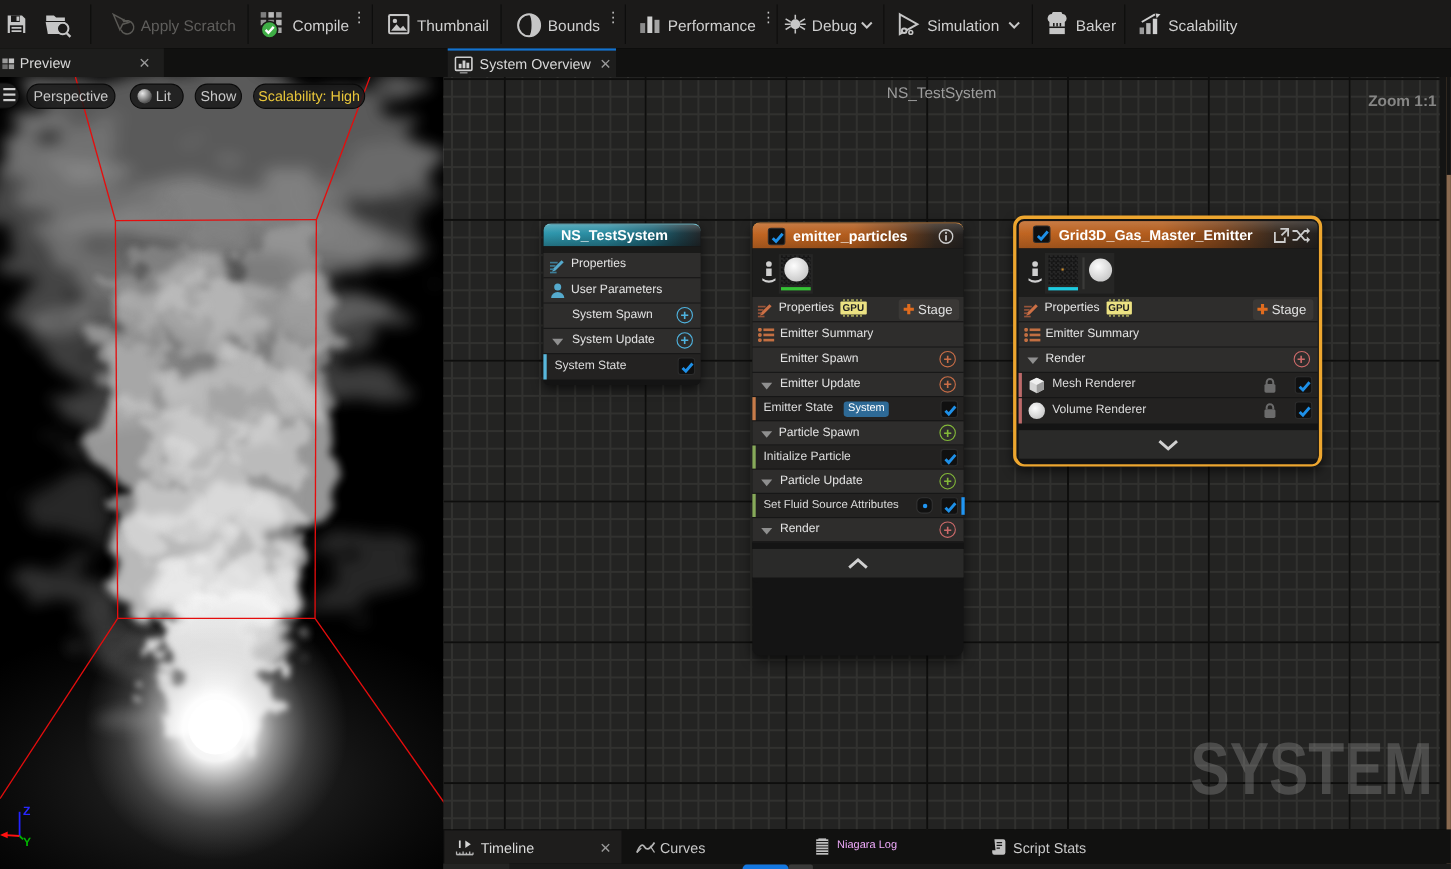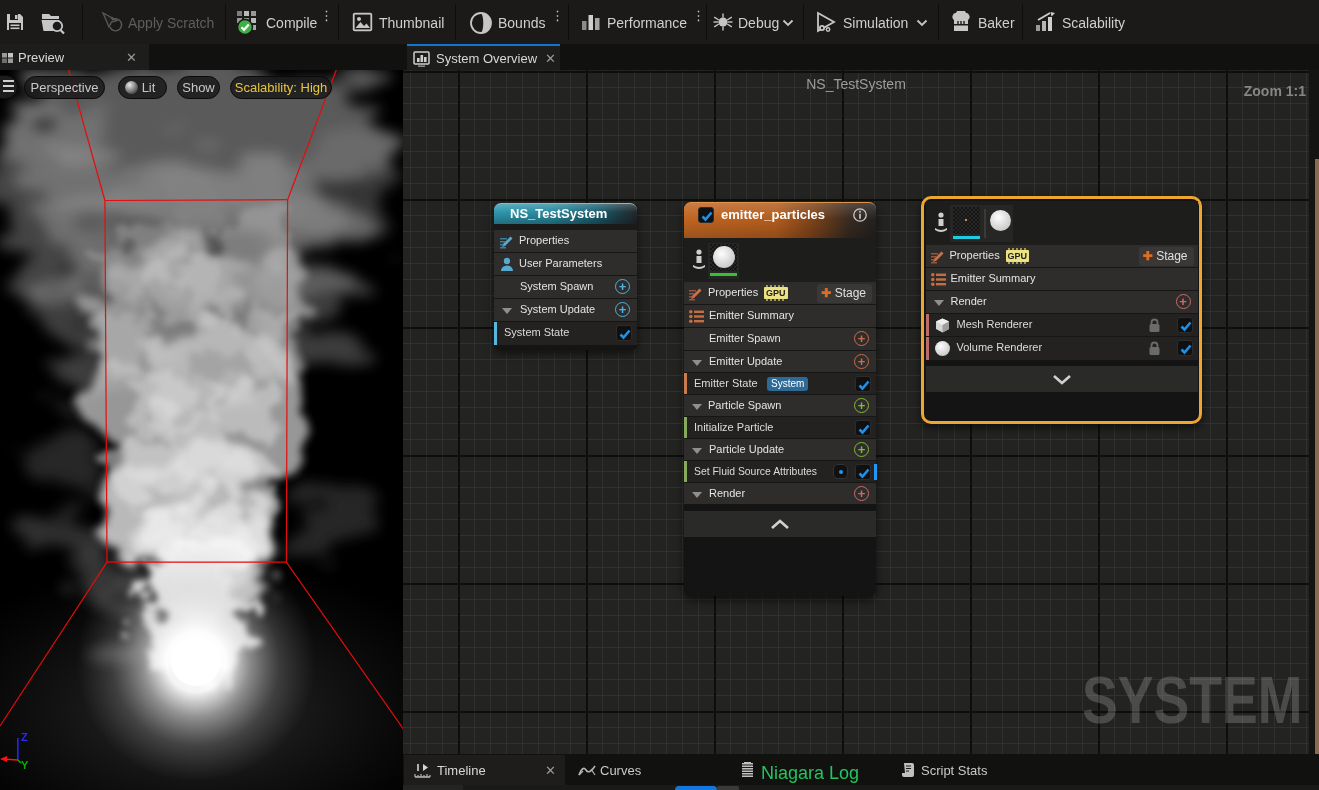--- a/index.html
+++ b/index.html
@@ -359,21 +359,21 @@
       <div class="chk">
           <svg width="14" height="14" viewBox="0 0 14 14">
             <path d="M2.5 7.5 L5.5 10.5 L11.5 3.5" stroke="#1e90e8" stroke-width="2.6" fill="none"></path>
           </svg>
         </div>
     </div>
     <div style="height:5px;background:#141414;border-radius:0 0 7px 7px"></div>
   </div>
 
   <div class="node" style="left:281px;top:132px;width:192px;height:394px">
-    <div style="height:36px;border-radius:7px 7px 0 0;background:linear-gradient(to bottom,rgba(255,255,255,0.16),rgba(255,255,255,0) 45%,rgba(0,0,0,0.18)),linear-gradient(92deg,#c06522 0%,#b25c1d 48%,#7a421a 68%,#372a20 86%,#232120 100%);border-top:1px solid #dd9349;position:relative">
+    <div style="height:24px;border-radius:7px 7px 0 0;background:linear-gradient(to bottom,rgba(255,255,255,0.16),rgba(255,255,255,0) 45%,rgba(0,0,0,0.18)),linear-gradient(92deg,#c06522 0%,#b25c1d 48%,#7a421a 68%,#372a20 86%,#232120 100%);border-top:1px solid #dd9349;position:relative">
       <div class="chk" style="left:14px;top:4px;right:auto">
           <svg width="14" height="14" viewBox="0 0 14 14">
             <path d="M2.5 7.5 L5.5 10.5 L11.5 3.5" stroke="#1e90e8" stroke-width="2.6" fill="none"></path>
           </svg>
         </div>
       <span class="abs" style="left:37px;top:4px;color:#fff;font-weight:bold;font-size:13px">emitter_particles</span>
       <svg class="abs" style="right:9px;top:5px" width="14" height="14" viewBox="0 0 14 14">
         <circle cx="7" cy="7" r="6.2" fill="none" stroke="#ccc" stroke-width="1.3"></circle>
         <rect x="6.2" y="5.8" width="1.6" height="5" fill="#ccc"></rect>
           <rect x="6.2" y="2.8" width="1.6" height="1.8" fill="#ccc"></rect>
@@ -474,20 +474,39 @@
     <div style="height:26px;background:#2a2a29;text-align:center;position:relative">
       <svg class="abs" style="left:86px;top:8px" width="20" height="11" viewBox="0 0 20 11">
           <path d="M2 9 L10 2 L18 9" fill="none" stroke="#d0d0d0" stroke-width="2.6"></path>
         </svg>
     </div>
     <div style="height:5px;background:#141414;border-radius:0 0 7px 7px"></div>
   </div>
 
   <div class="abs" style="left:518px;top:126px;width:281px;height:228px;border:3px solid #eda62f;border-radius:10px;background:#141414;box-shadow:0 4px 10px rgba(0,0,0,0.6)">
   <div class="node" style="left:1.5px;top:1.5px;width:272px;height:218px;box-shadow:none">
+    <div style="height:25px;border-radius:5px 5px 0 0;background:linear-gradient(to bottom,rgba(255,255,255,0.16),rgba(255,255,255,0) 45%,rgba(0,0,0,0.18)),linear-gradient(92deg,#c06522 0%,#b25c1d 48%,#7a421a 68%,#372a20 86%,#232120 100%);position:relative">
+      <div class="chk" style="left:13px;top:4px;right:auto">
+            <svg width="14" height="14" viewBox="0 0 14 14">
+              <path d="M2.5 7.5 L5.5 10.5 L11.5 3.5" stroke="#1e90e8" stroke-width="2.6" fill="none"></path>
+            </svg>
+          </div>
+      <span class="abs" style="left:37px;top:5px;color:#fff;font-weight:bold;font-size:13px">Grid3D_Gas_Master_Emitter</span>
+      <svg class="abs" style="right:26px;top:6px" width="14" height="14" viewBox="0 0 14 14">
+        <path d="M1 4 v9 h9 v-4" fill="none" stroke="#ccc" stroke-width="1.6"></path>
+        <path d="M6 1 h7 v7" fill="none" stroke="#ccc" stroke-width="1.6"></path>
+        <path d="M13 1 L7 7" stroke="#ccc" stroke-width="1.6"></path>
+      </svg>
+      <svg class="abs" style="right:7px;top:6px" width="17" height="14" viewBox="0 0 17 14">
+        <path d="M1 3 h4 l7 8 h3" fill="none" stroke="#ccc" stroke-width="1.6"></path>
+        <path d="M1 11 h4 l7-8 h3" fill="none" stroke="#ccc" stroke-width="1.6"></path>
+        <path d="M14 0 l3 3 -3 3 z" fill="#ccc"></path>
+            <path d="M14 8 l3 3 -3 3 z" fill="#ccc"></path>
+      </svg>
+    </div>
     <div style="height:44px;background:#1d1d1c;position:relative">
       <svg class="abs" style="left:8px;top:11px" width="14" height="21" viewBox="0 0 14 21">
         <circle cx="7" cy="3" r="2.6" fill="#cfcfcf"></circle>
         <path d="M4.5 7 h5 v7 h-5 z" fill="#cfcfcf"></path>
         <path d="M1 16 q6 4 12 0 l0 2 q-6 4 -12 0 z" fill="#cfcfcf"></path>
       </svg>
       <div class="abs" style="left:24px;top:4px;width:63px;height:37px;background:#262625"></div>
       <div class="abs" style="left:27px;top:6px;width:27px;height:27px;background:repeating-conic-gradient(#262626 0% 25%, #151515 0% 50%) 0 0/4px 4px"></div>
       <div class="abs" style="left:39px;top:18px;width:2px;height:2px;background:#c98a2c"></div>
       <div class="abs" style="left:27px;top:35px;width:27px;height:3px;background:#1ecbe0"></div>
@@ -582,21 +601,21 @@
   <svg class="abs" style="left:175px;top:9px" width="18" height="14" viewBox="0 0 18 14">
     <path d="M1 12 Q5 2 8 7 T17 3" fill="none" stroke="#b5b5b5" stroke-width="1.6"></path>
     <path d="M1 12 L5 8 M13 6 L17 12" stroke="#b5b5b5" stroke-width="1.2"></path>
   </svg>
   <span class="abs" style="left:197px;top:9px;color:#c9c9c9;font-size:13px">Curves</span>
   <svg class="abs" style="left:337px;top:8px" width="15" height="16" viewBox="0 0 15 16">
     <rect x="2" y="1" width="11" height="14" fill="#c0c0c0"></rect>
     <path d="M2 3 h11 M2 5.5 h11 M2 8 h11 M2 10.5 h11 M2 13 h11" stroke="#1a1a1a" stroke-width="1"></path>
     <rect x="4" y="0" width="7" height="2" fill="#c0c0c0"></rect>
   </svg>
-  <span class="abs" style="left:358px;top:9px;color:#22c55e;font-size:18px">Niagara Log</span>
+  <span class="abs" style="left:358px;top:9px;color:#f0abfc;font-size:10px">Niagara Log</span>
   <svg class="abs" style="left:498px;top:8px" width="14" height="16" viewBox="0 0 14 16">
     <path d="M3 1 h8 a2 2 0 0 1 2 2 v10 a2 2 0 0 1 -2 2 h-8 a2 2 0 0 1 -2 -2 v-2 h3 z" fill="#c0c0c0"></path>
     <path d="M5 4 h5 M5 6.5 h5 M5 9 h3" stroke="#1a1a1a" stroke-width="1"></path>
   </svg>
   <span class="abs" style="left:518px;top:9px;color:#c9c9c9;font-size:13px">Script Stats</span>
 </div>
 <div id="bottomstrip" class="abs">
   <div class="abs" style="left:272px;top:1px;width:42px;height:8px;background:#1477e0;border-radius:4px"></div>
   <div class="abs" style="left:314px;top:1px;width:22px;height:8px;background:#3a3a39;border-radius:2px"></div>
   <div class="abs" style="left:0;top:0;width:60px;height:5px;background:#242423"></div>

